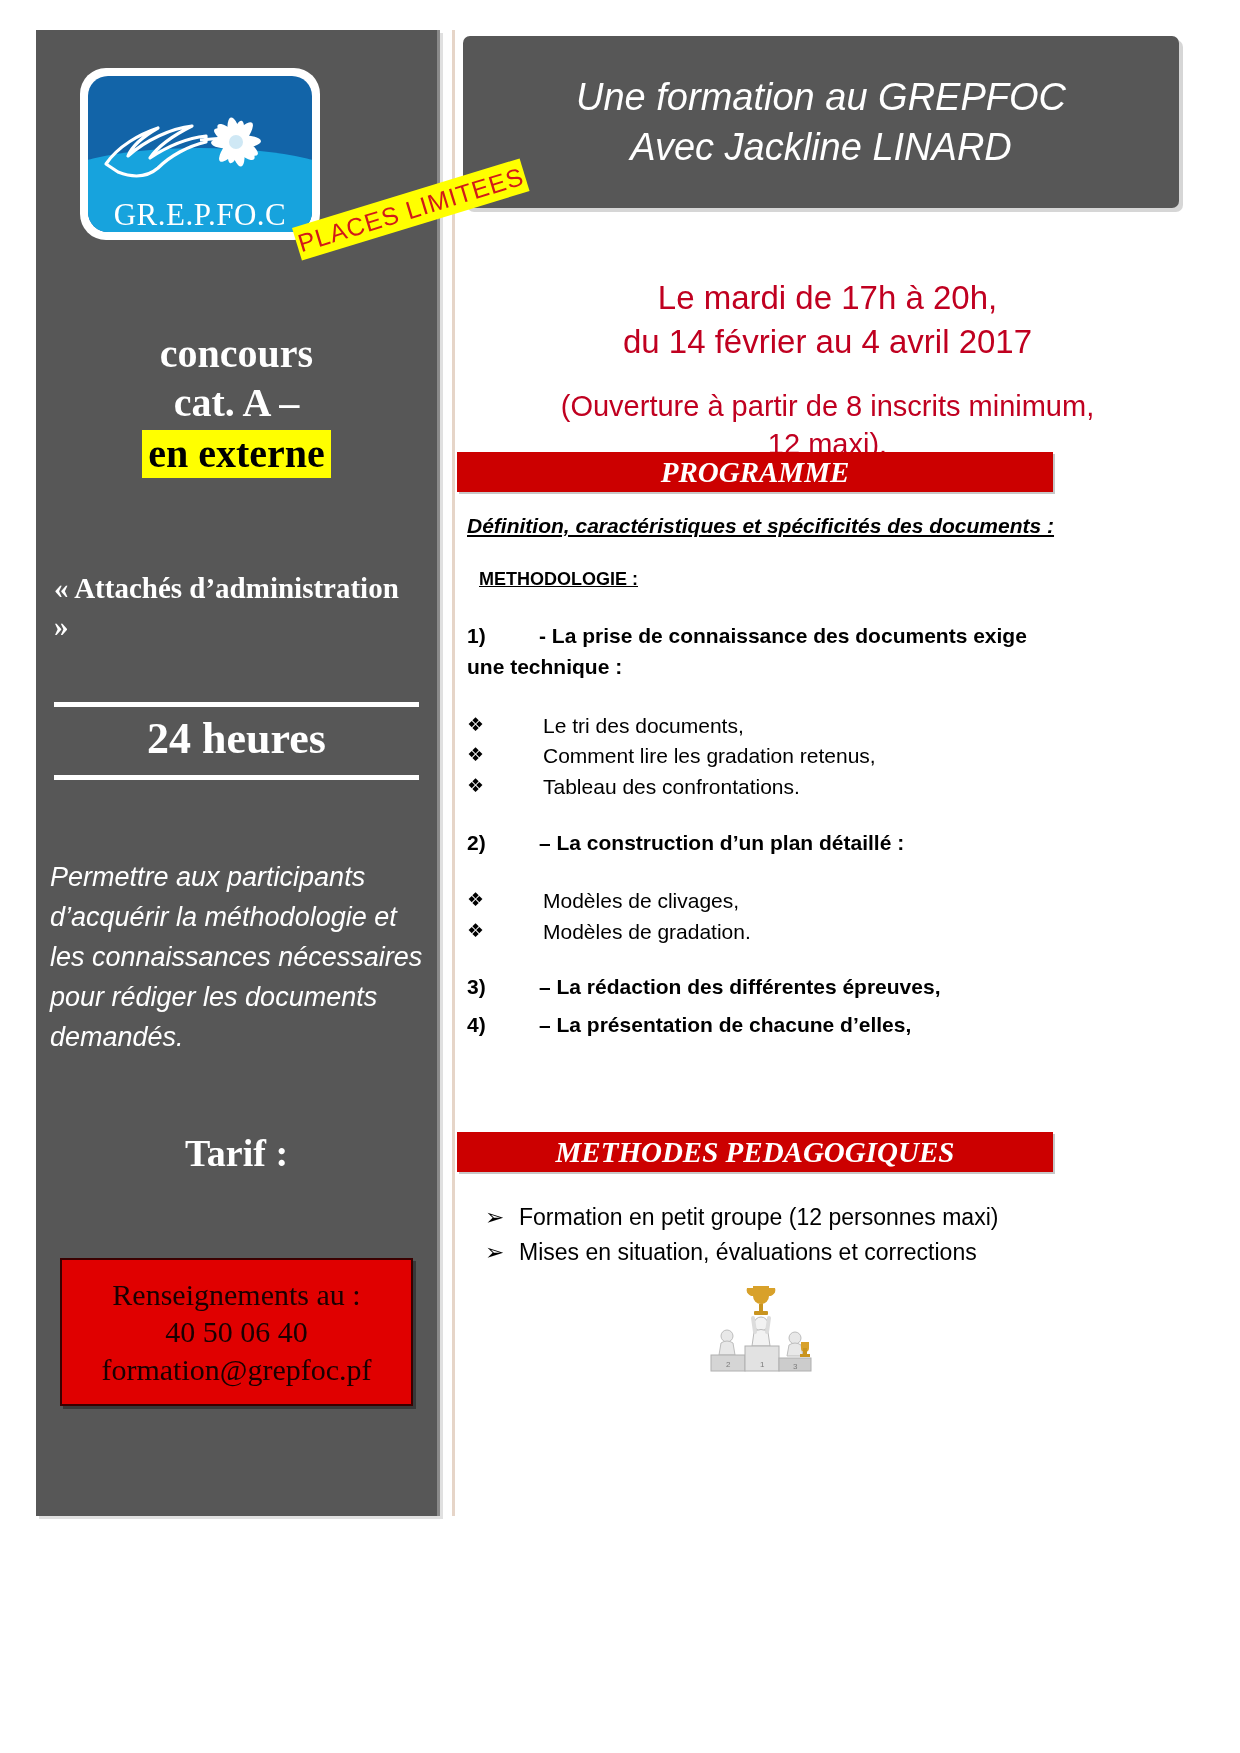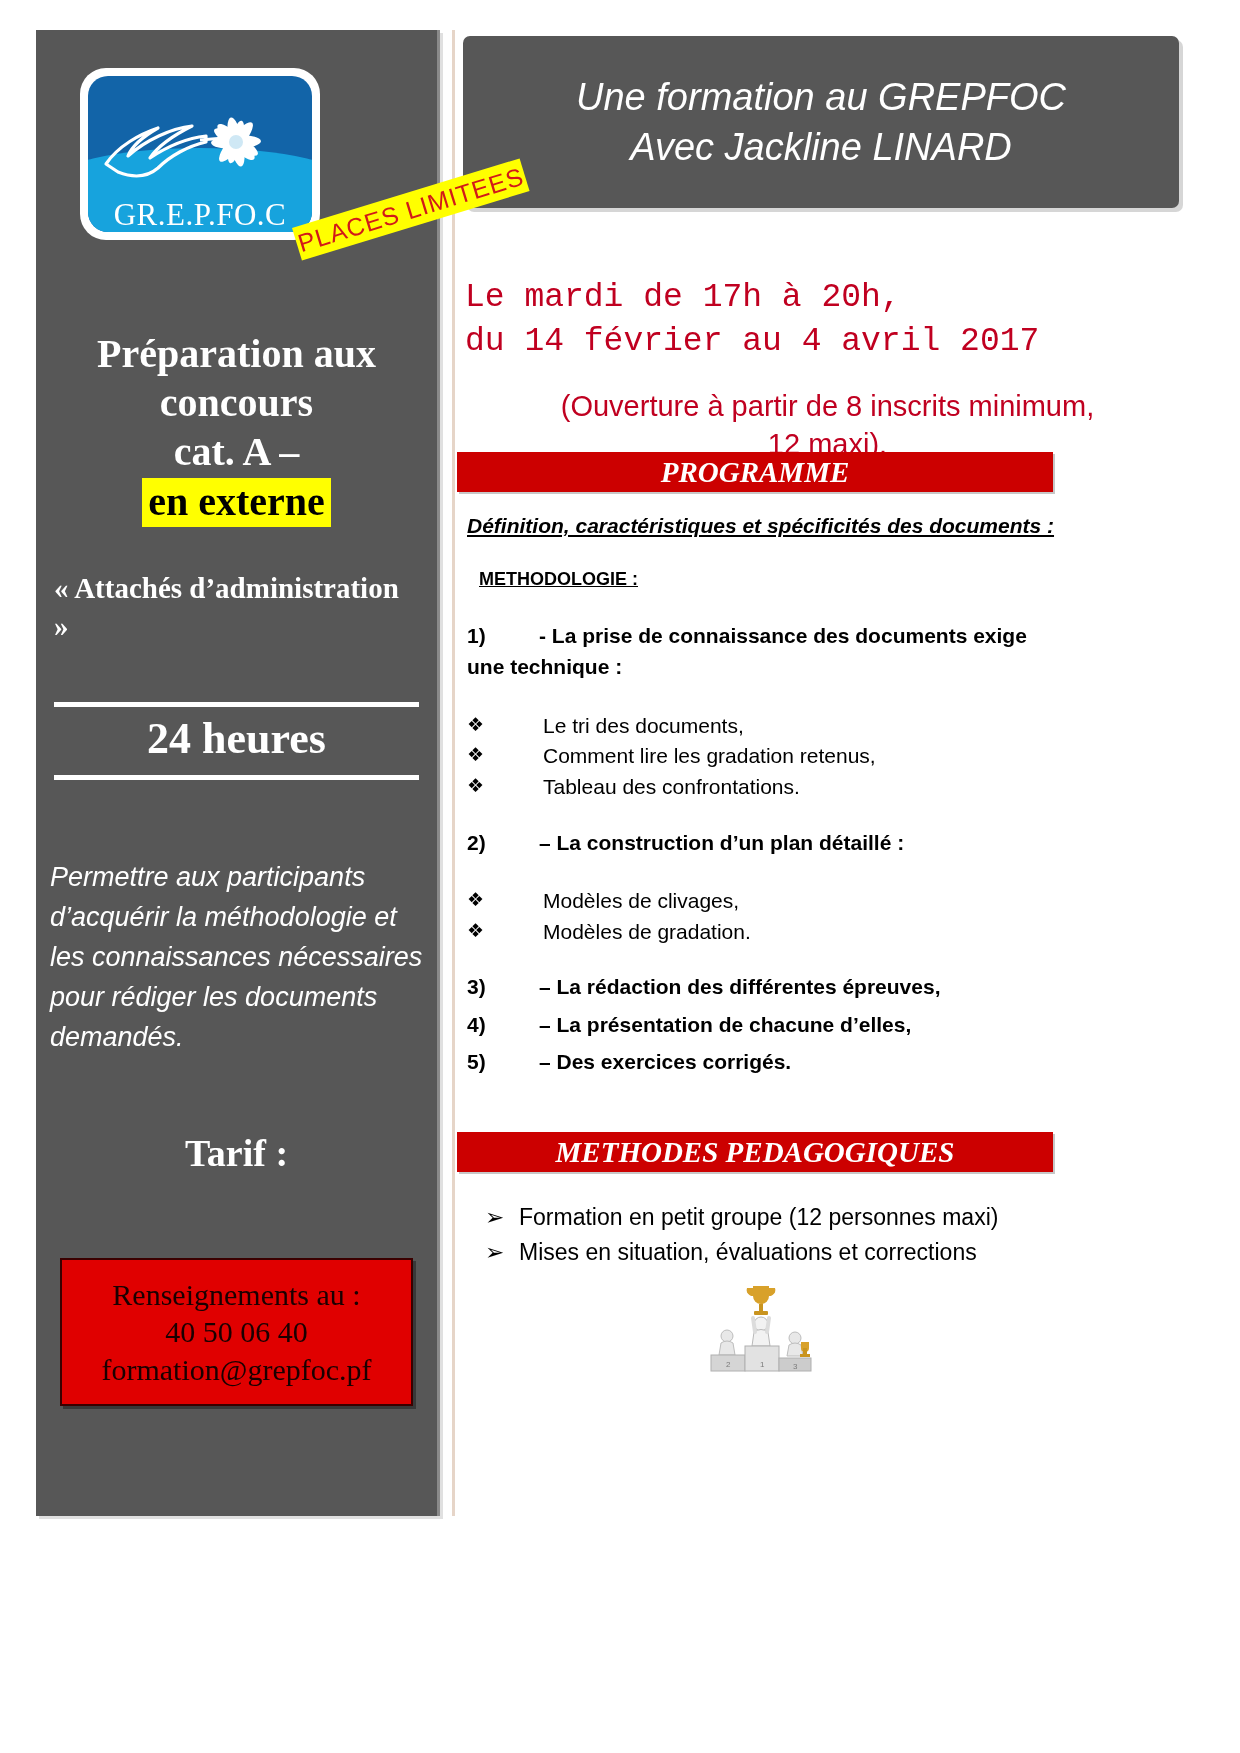--- a/index.html
+++ b/index.html
@@ -238,22 +238,23 @@
     box-sizing: border-box;
     padding: 0 14px;
     border-radius: 7px;
   }
 
   .schedule {
     position: absolute;
     left: 10px;
     right: 10px;
     top: 246px;
+    text-align: center;
     color: #c00020;
-    font-family: Liberation Mono, monospace;
+    font-family: Liberation Sans, sans-serif;
     font-size: 33px;
     line-height: 1.34;
   }
   .schedule-note {
     position: absolute;
     left: 10px;
     right: 10px;
     top: 358px;
     text-align: center;
     color: #c00020;
@@ -372,21 +373,20 @@
             <circle cx="148" cy="66" r="7" fill="#cfe8f5"></circle>
             <path d="M112 64 L136 62" stroke="#ffffff" stroke-width="3"></path>
           </svg>
           <div class="logo-text">GR.E.P.FO.C</div>
         </div>
       </div>
 
       <div class="places-banner">PLACES LIMITEES</div>
 
       <div class="title-block">
-        <span class="title-line">Préparation aux</span>
         <span class="title-line">concours</span>
         <span class="title-line">cat. A –</span>
         <span class="title-highlight">en externe</span>
       </div>
 
       <div class="subtitle-block">« Attachés d’administration »</div>
 
       <div class="hours-block">24 heures</div>
 
       <div class="desc-block">Permettre aux participants d’acquérir la méthodologie et les connaissances nécessaires pour rédiger les documents demandés.</div>
@@ -465,23 +465,20 @@
         <span>Modèles de gradation.</span>
       </div>
 
       <div class="bullet-gap"></div>
 
       <div class="num-item">
         <span class="num">3)</span><span>– La rédaction des différentes épreuves,</span>
       </div>
       <div class="num-item">
         <span class="num">4)</span><span>– La présentation de chacune d’elles,</span>
-      </div>
-      <div class="num-item">
-        <span class="num">5)</span><span>– Des exercices corrigés.</span>
       </div>
 
     </div>
 
     <div class="red-band band-methodes">METHODES PEDAGOGIQUES</div>
 
     <div class="arrow-list">
       <div class="arrow-row">
         <span class="arrow">➢</span>
         <span>Formation en petit groupe (12 personnes maxi)</span>

